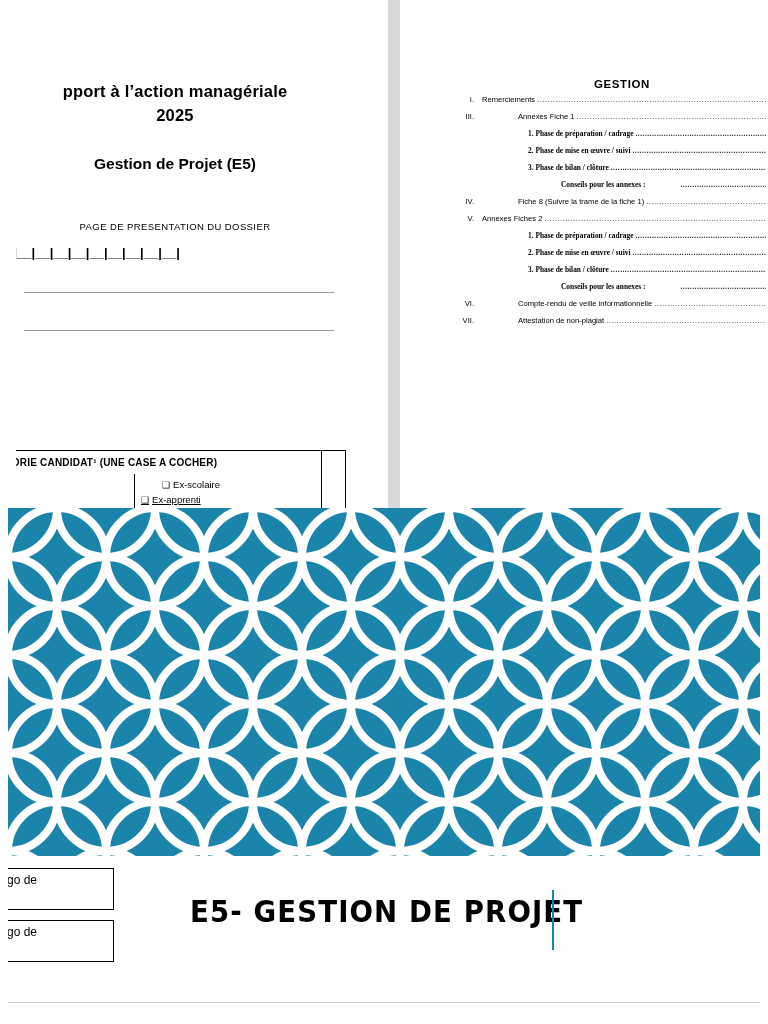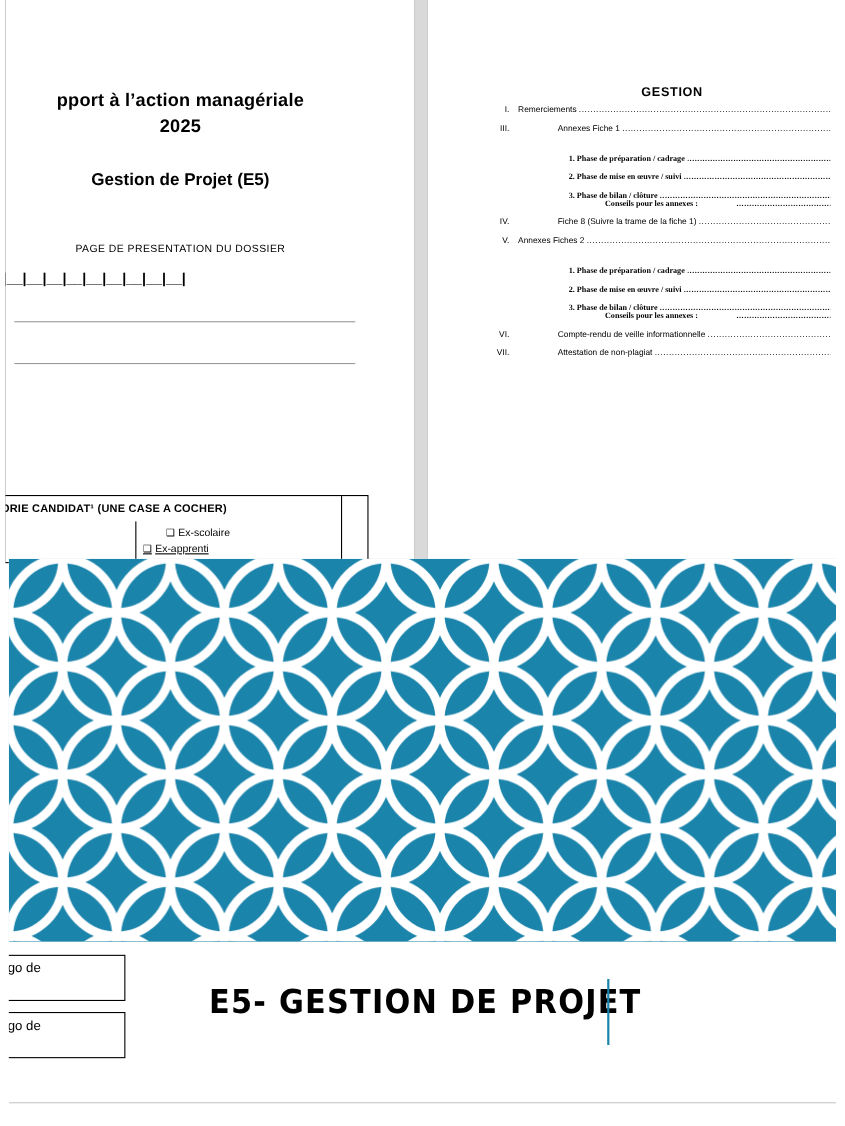--- a/index.html
+++ b/index.html
@@ -12,21 +12,21 @@
     height: 1024px;
     position: relative;
     overflow: hidden;
     font-family: "Liberation Sans", sans-serif;
     color: #000000;
   }
 
   
   .doc-area {
     position: absolute;
-    left: 5px;
+    left: 16px;
     top: 0;
     width: 624px;
     height: 512px;
     background: #404040;
   }
   .page-left {
     position: absolute;
     left: 0;
     top: 0;
     width: 372px;
@@ -182,21 +182,21 @@
   .toc-label { flex: none; }
   .toc-dots {
     flex: 1 1 auto;
     overflow: hidden;
     white-space: nowrap;
     letter-spacing: .5px;
     margin-left: 2px;
     color: #111;
   }
   .toc-row.lvl2 .toc-label { padding-left: 36px; }
-  .toc-row.lvl3 { font-weight: bold; font-size: 7.4px; font-family: "Liberation Serif", serif; align-items: flex-end; }
+  .toc-row.lvl3 { font-weight: bold; font-size: 7.4px; font-family: "Liberation Serif", serif; }
   .toc-row.lvl3 .toc-label { padding-left: 46px; }
   .toc-row.note { font-weight: bold; font-size: 7.4px; font-family: "Liberation Serif", serif; gap: 33px; }
   .toc-row.note .toc-label { padding-left: 46px; }
 
   
   .cover {
     position: absolute;
     left: 8px;
     top: 508px;
     width: 752px;

